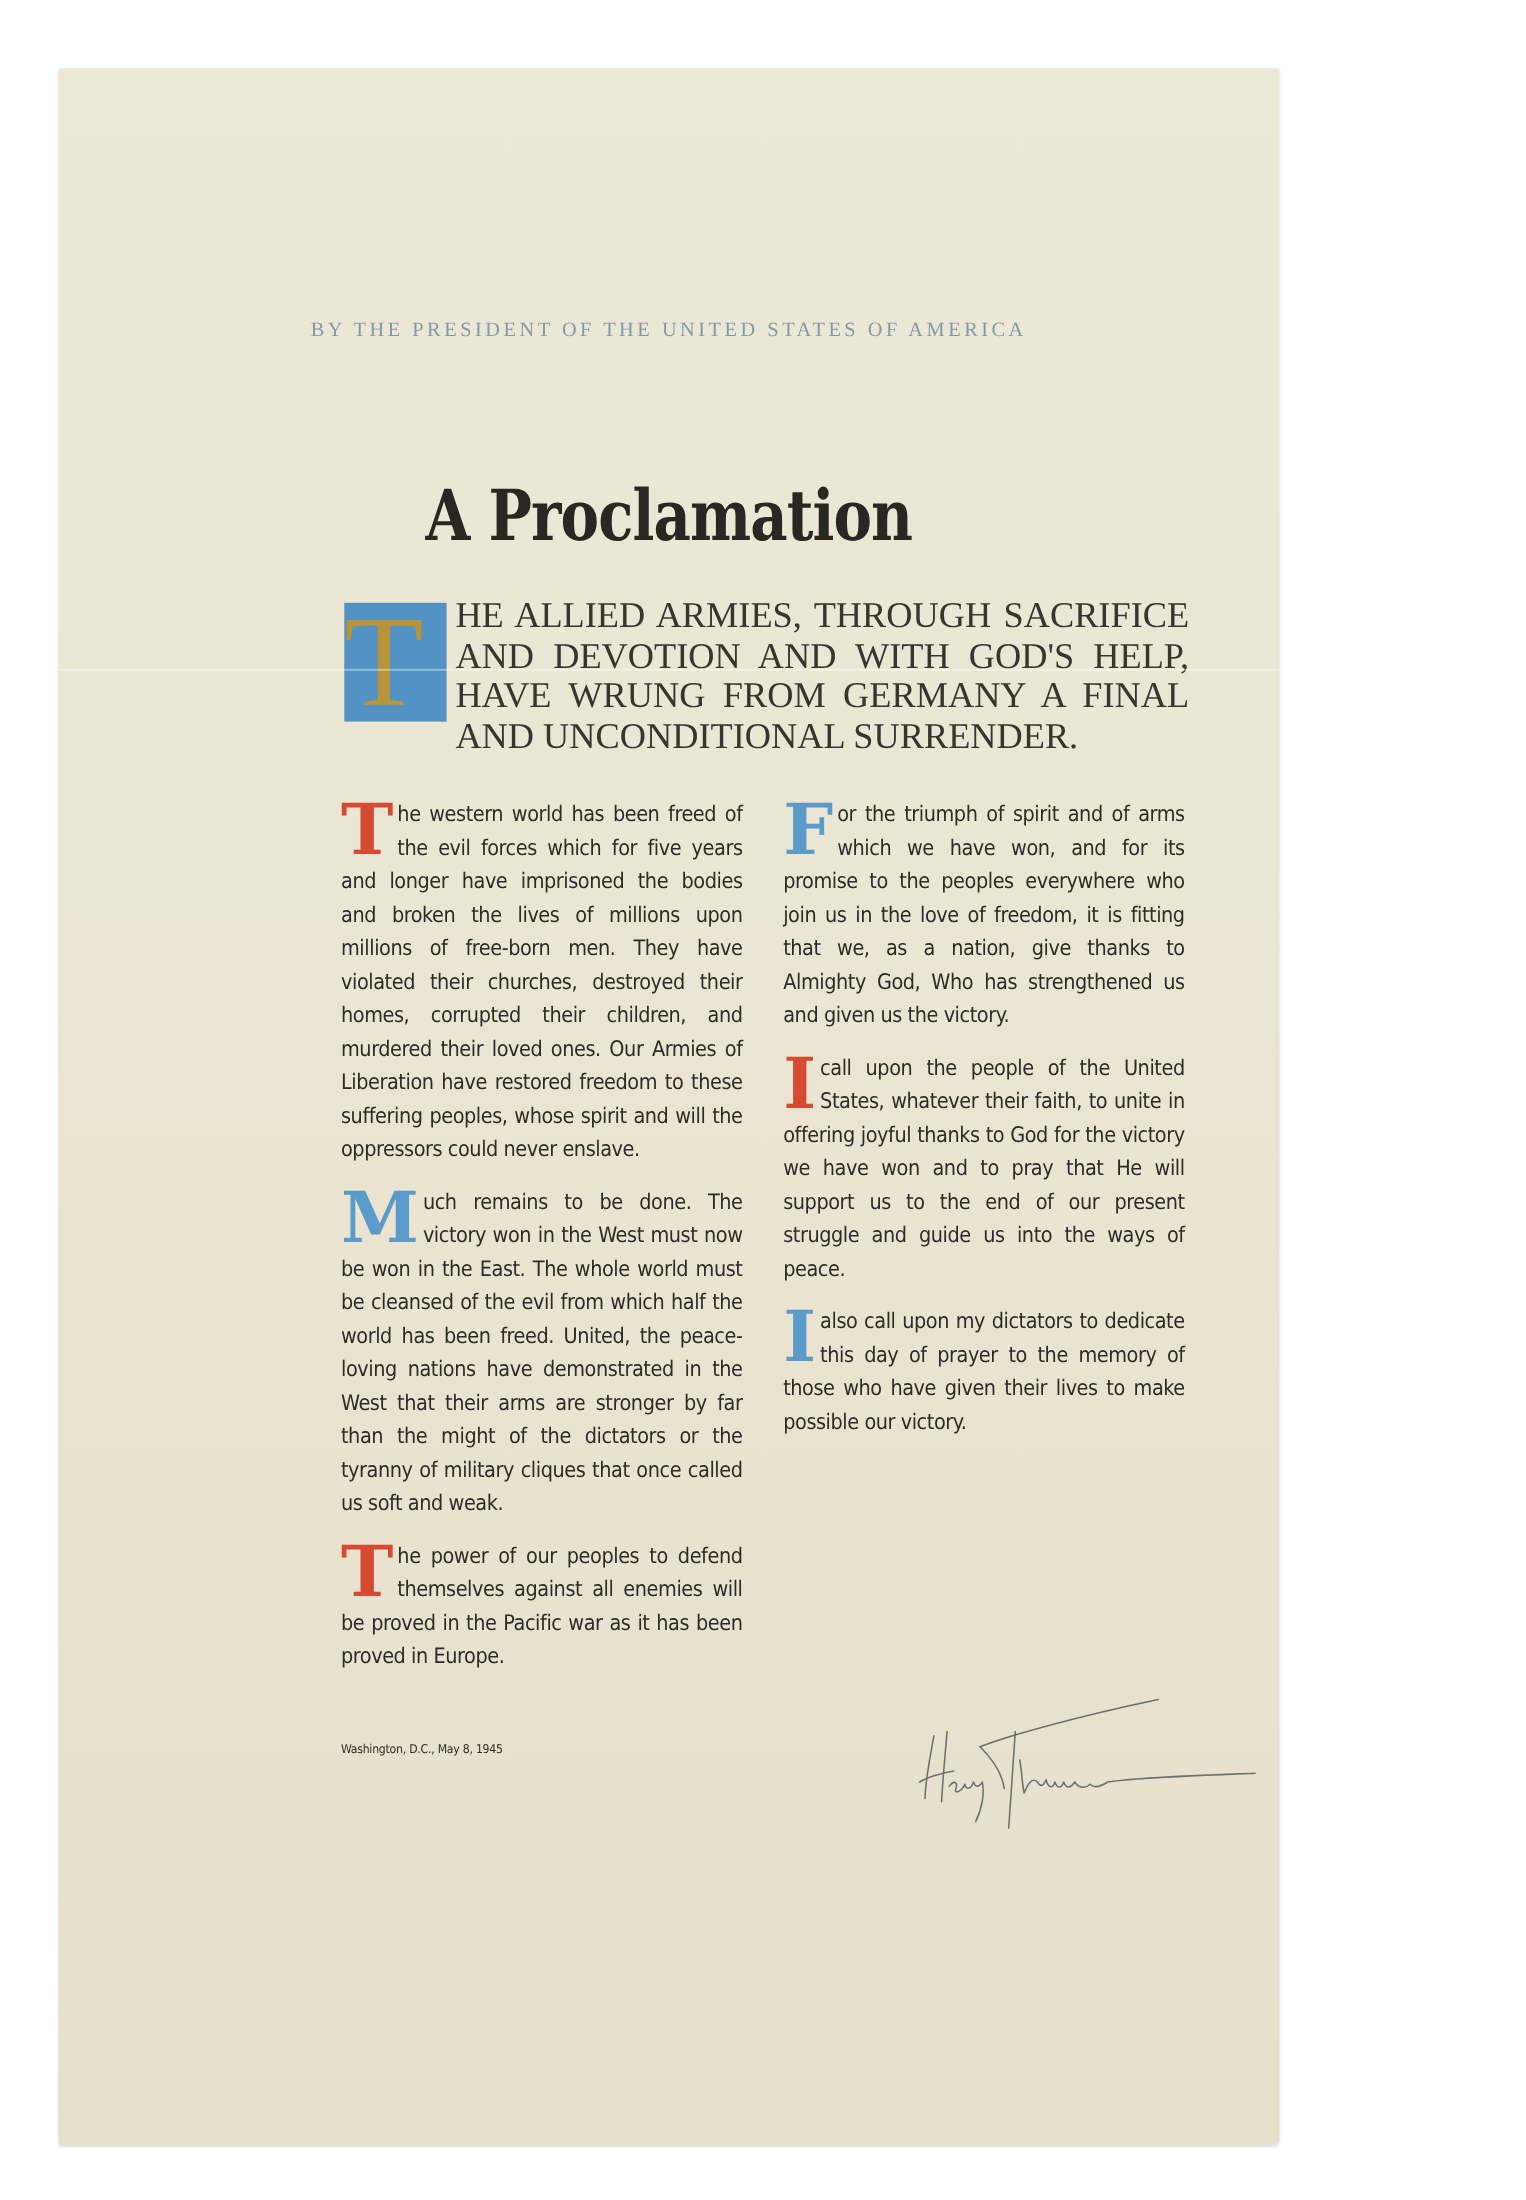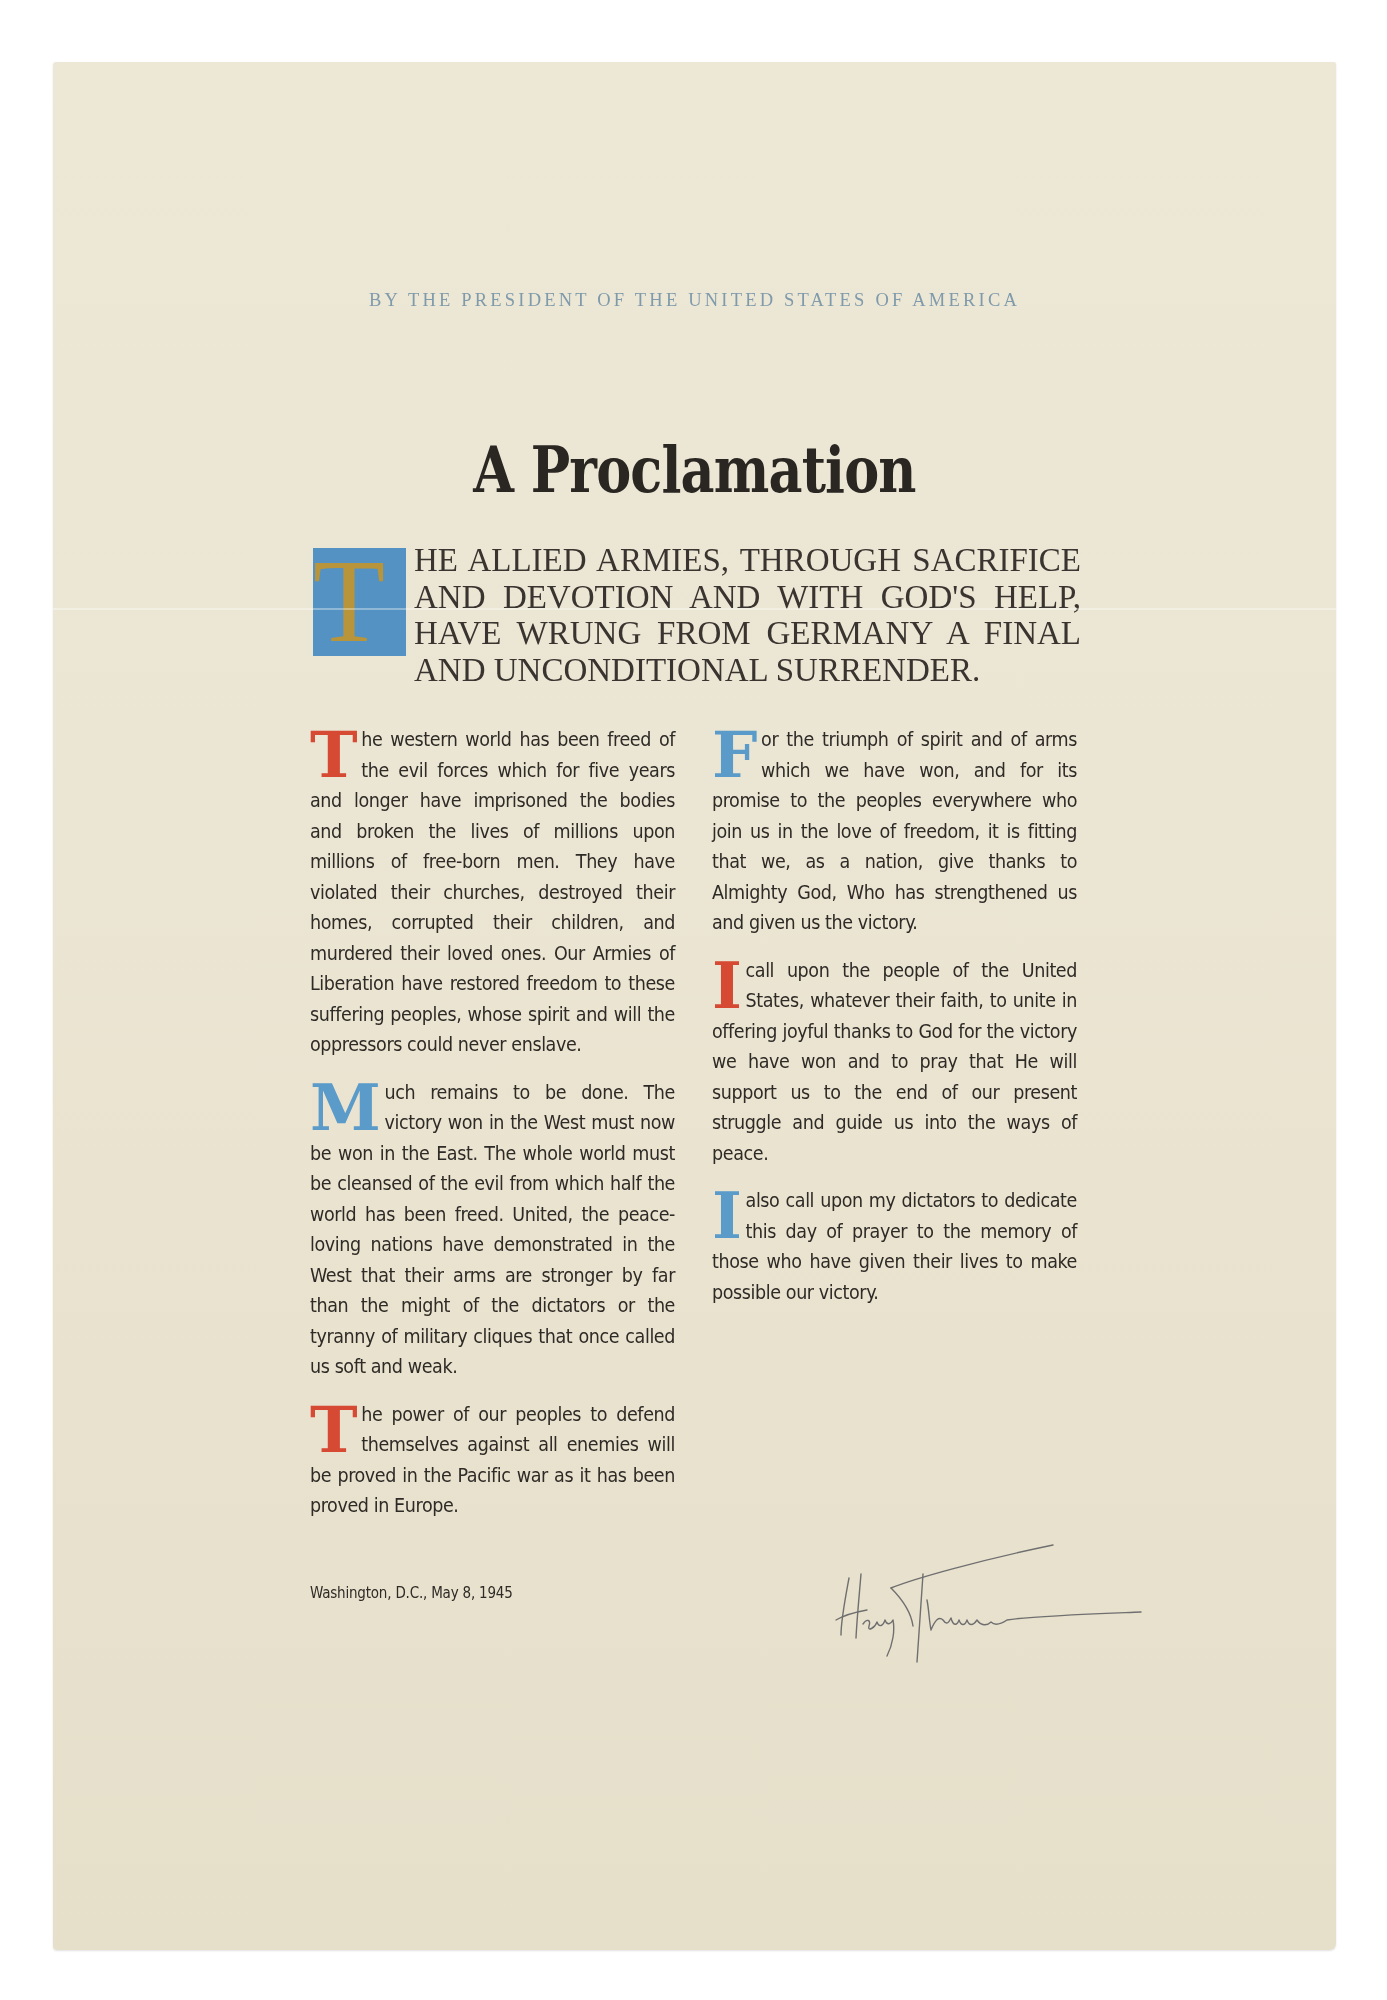--- a/index.html
+++ b/index.html
@@ -1,21 +1,21 @@
 <!DOCTYPE html>
 <html><head>
 <meta charset="utf-8">
 <style>
   html, body { margin: 0; padding: 0; }
   body {
     width: 1387px; height: 2000px; background: #ffffff;
     position: relative; overflow: hidden;
   }
   .paper {
-    position: absolute; left: 53px; top: 62px; width: 1283px; height: 1888px;
+    position: absolute; left: 53px; top: 62px; width: 1110px; height: 1888px;
     background: linear-gradient(180deg, #ede7d6 0%, #ebe5d3 40%, #e6dfca 100%);
     border-radius: 3px 2px 6px 4px;
     box-shadow: 0 1px 2px rgba(0,0,0,0.12);
   }
   .paper::after {
     content: ""; position: absolute; left: 0; right: 0; top: 546px; height: 2px;
     background: rgba(255,255,255,0.35);
   }
   .header-line {
     position: absolute; left: 0; width: 100%; top: 228px; text-align: center;
@@ -50,21 +50,21 @@
   .cap {
     float: left; font-family: "DejaVu Serif", serif; font-weight: bold;
     font-size: 64px; line-height: 56px; margin: 2px 4px 0 0; height: 58px;
   }
   .cap.red { color: #d64a33; }
   .cap.blue { color: #5b9bc9; }
   .red-text { color: #d84a32; }
   .place-date {
     position: absolute; left: 257px; top: 1522px;
     font-family: "DejaVu Sans Condensed", "DejaVu Sans", sans-serif;
-    font-size: 15px; color: #2e2a26; letter-spacing: -0.2px;
+    font-size: 11px; color: #2e2a26; letter-spacing: -0.2px;
   }
   .signature {
     position: absolute; left: 748px; top: 1478px; width: 350px; height: 130px;
   }
 </style>
 </head>
 <body>
 
 <div class="paper">
   <div class="header-line">BY THE PRESIDENT OF THE UNITED STATES OF AMERICA</div>

